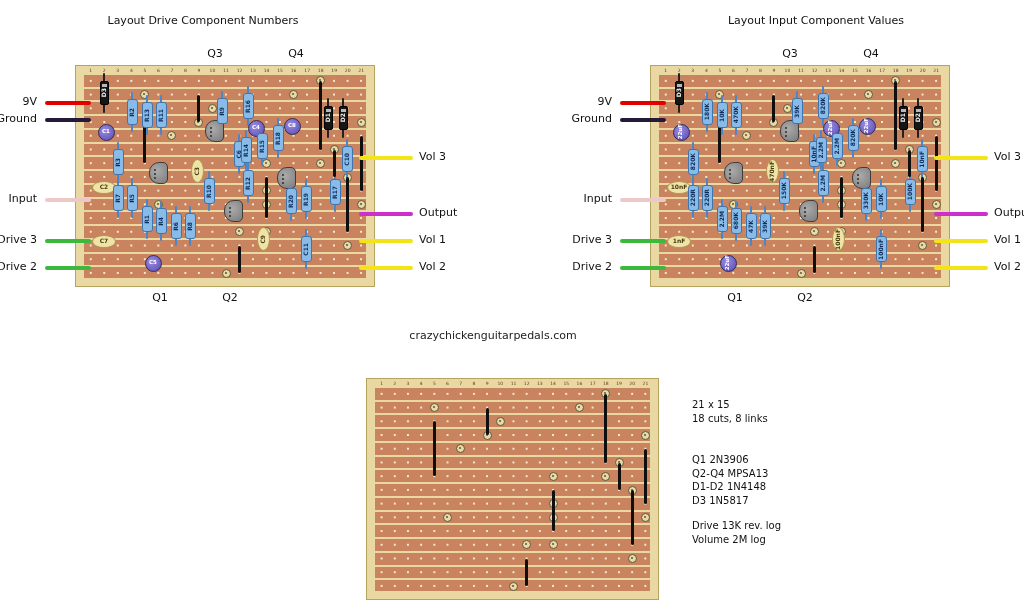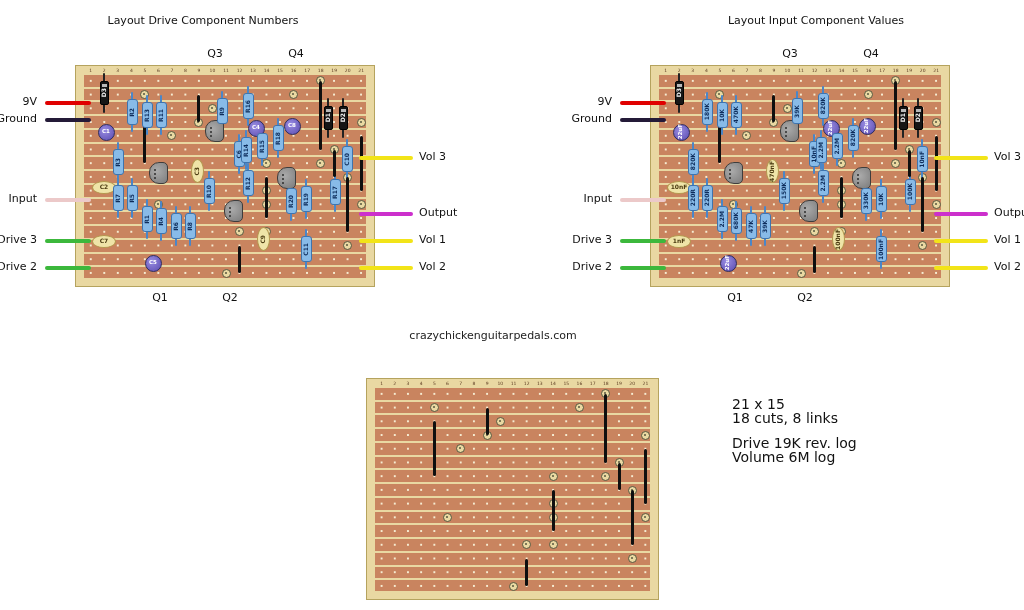--- a/index.html
+++ b/index.html
@@ -3,21 +3,21 @@
 <meta charset="utf-8">
 <style>
   *{margin:0;padding:0;box-sizing:border-box}
   body{background:#ffffff}
   #page{position:relative;width:1024px;height:610px;background:#fff;
         font-family:"DejaVu Sans","Liberation Sans",sans-serif;overflow:hidden}
   .title,.watermark,.qlabel,.wire-label{position:absolute;font-size:11px;color:#111;white-space:nowrap}
   #title-left{left:203px;top:14px;transform:translateX(-50%)}
   #title-right{left:816px;top:14px;transform:translateX(-50%)}
   .watermark{left:493px;top:329px;transform:translateX(-50%);color:#222}
-  .notes{position:absolute;left:732px;top:398px;font-size:14px;color:#111;line-height:13.5px}
+  .notes{position:absolute;left:692px;top:398px;font-size:10px;color:#111;line-height:13.5px}
   .notes .grp1{margin-top:28px}
   .notes .grp2{margin-top:12px}
   .board{position:absolute;background:#e9d8a2;border:1px solid #b5a35e}
   .inner{position:absolute;left:8px;top:8px;right:8px;bottom:8px}
   .colnum{position:absolute;font-size:4.5px;color:#5a3a22;width:12px;text-align:center;top:2px;line-height:5px}
   .link{position:absolute;width:3px;background:#0f0f0f;border-radius:2px;z-index:4}
   .cut{position:absolute;width:9px;height:9px;border-radius:50%;border:1.5px solid #57573f;background:#ead9a2;z-index:2}
   .cut::after{content:"";position:absolute;left:2px;top:2px;width:2px;height:2px;border-radius:50%;background:#57573f}
   .lead{position:absolute;width:2px;border-radius:1px;z-index:3}
   .comp{position:absolute;display:flex;align-items:center;justify-content:center;z-index:5}
@@ -40,23 +40,29 @@
 </head>
 <body>
 
 <div id="page">
   <div class="title" id="title-left">Layout Drive Component Numbers</div>
   <div class="title" id="title-right">Layout Input Component Values</div>
   <div class="watermark">crazychickenguitarpedals.com</div>
   <div class="notes">
     <div>21 x 15</div>
     <div>18 cuts, 8 links</div>
+    <div class="grp1">
+      <div>Q1 2N3906</div>
+      <div>Q2-Q4 MPSA13</div>
+      <div>D1-D2 1N4148</div>
+      <div>D3 1N5817</div>
+    </div>
     <div class="grp2">
-      <div>Drive 19K rev. log</div>
-      <div>Volume 6M log</div>
+      <div>Drive 13K rev. log</div>
+      <div>Volume 2M log</div>
     </div>
   </div>
 <div class="board" style="left: 75px; top: 65px; width: 300px; height: 222px;">
       <div class="inner" style="background-image: radial-gradient(circle, rgb(246, 236, 210) 0px, rgb(246, 236, 210) 1.3px, rgba(0, 0, 0, 0) 1.5px), repeating-linear-gradient(rgb(233, 216, 162) 0px, rgb(233, 216, 162) 1px, rgb(201, 132, 95) 1px, rgb(201, 132, 95) 12.7333px, rgb(233, 216, 162) 12.7333px, rgb(233, 216, 162) 13.7333px); background-size: 13.5238px 13.7333px, auto;"></div>
       <div class="colnum" style="left: 8.7619px;">1</div>
       <div class="colnum" style="left: 22.2857px;">2</div>
       <div class="colnum" style="left: 35.8095px;">3</div>
       <div class="colnum" style="left: 49.3333px;">4</div>
       <div class="colnum" style="left: 62.8571px;">5</div>
       <div class="colnum" style="left: 76.381px;">6</div>

